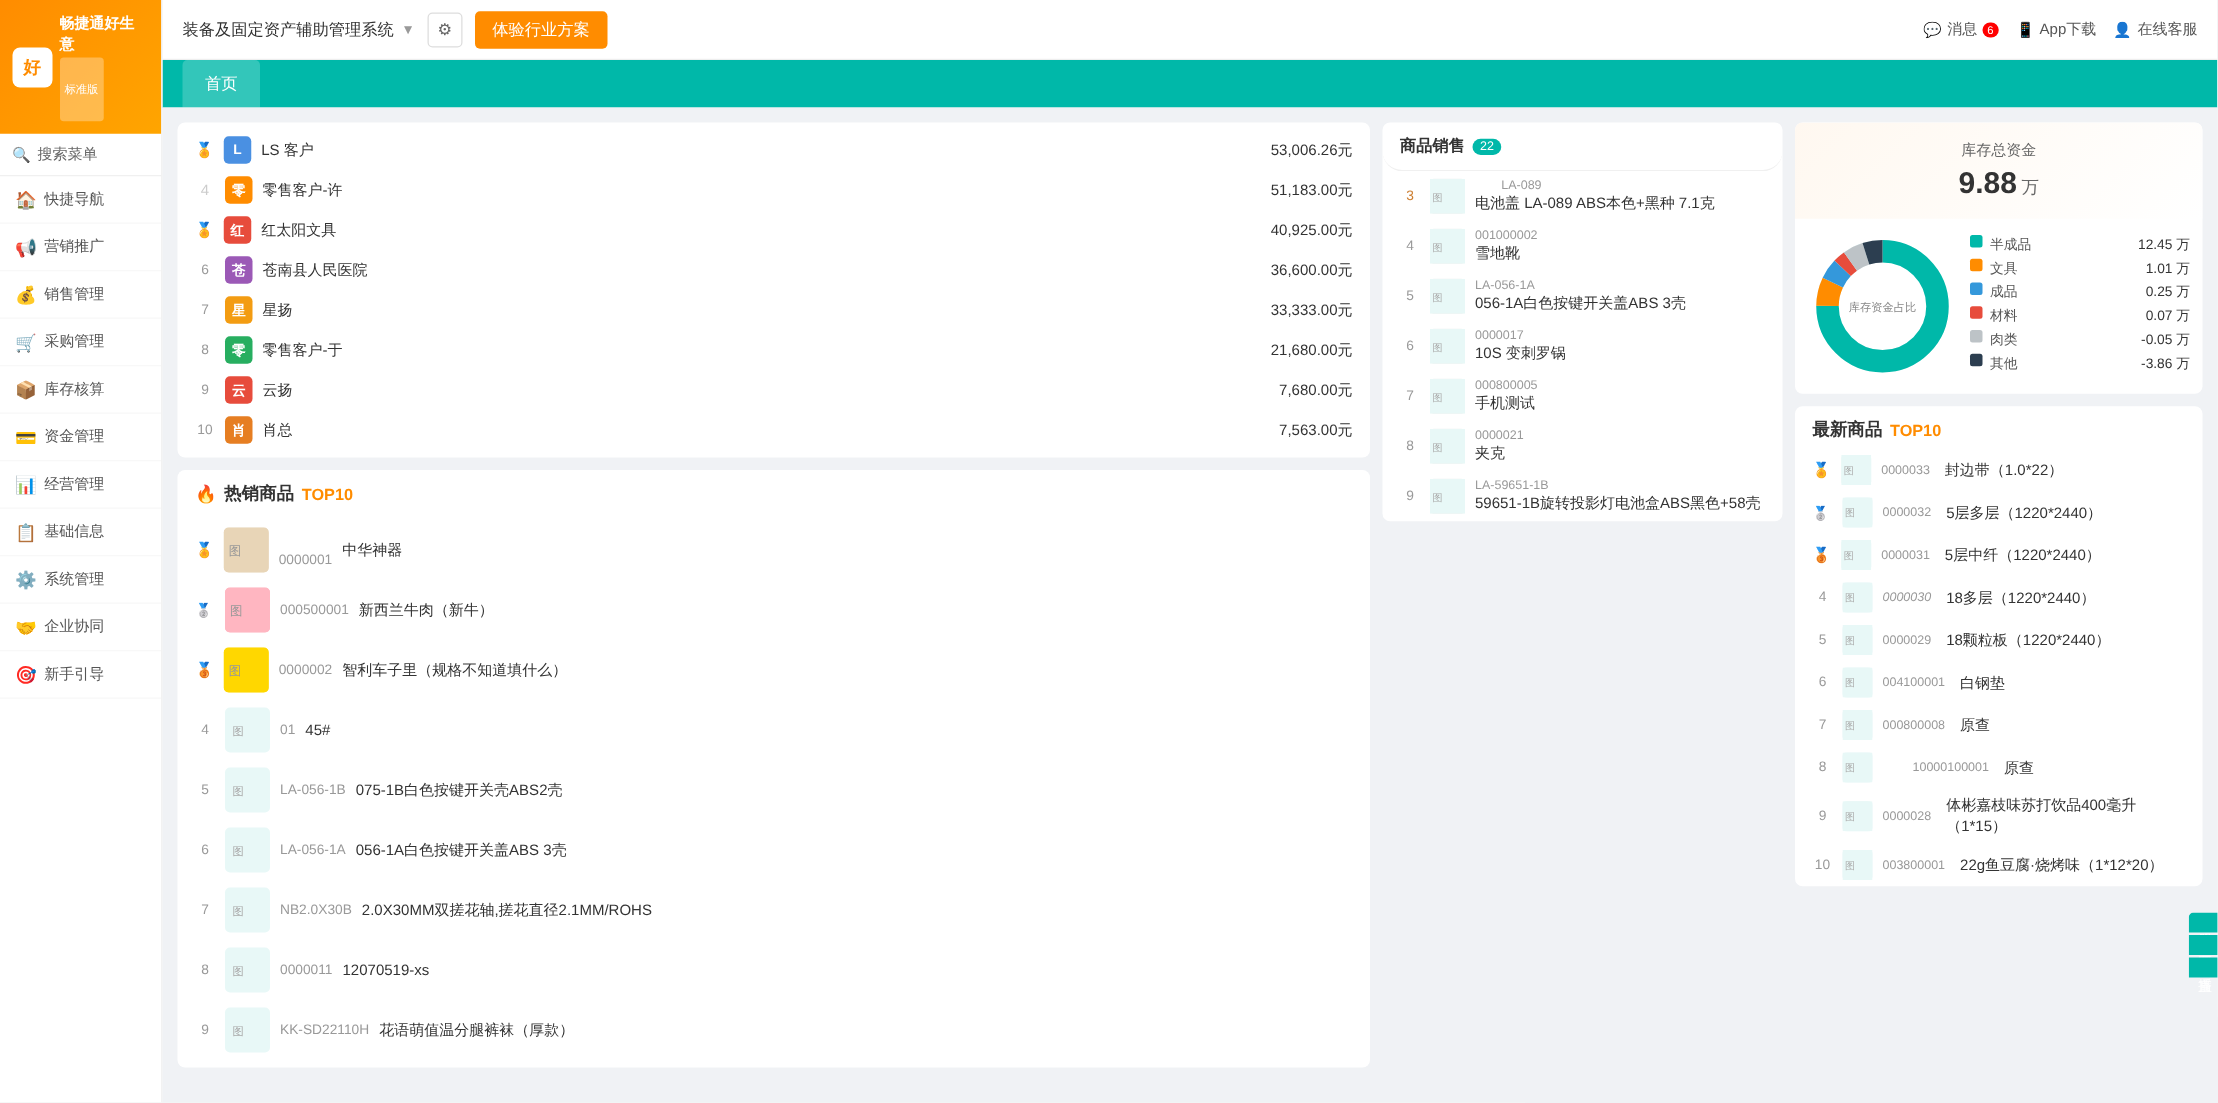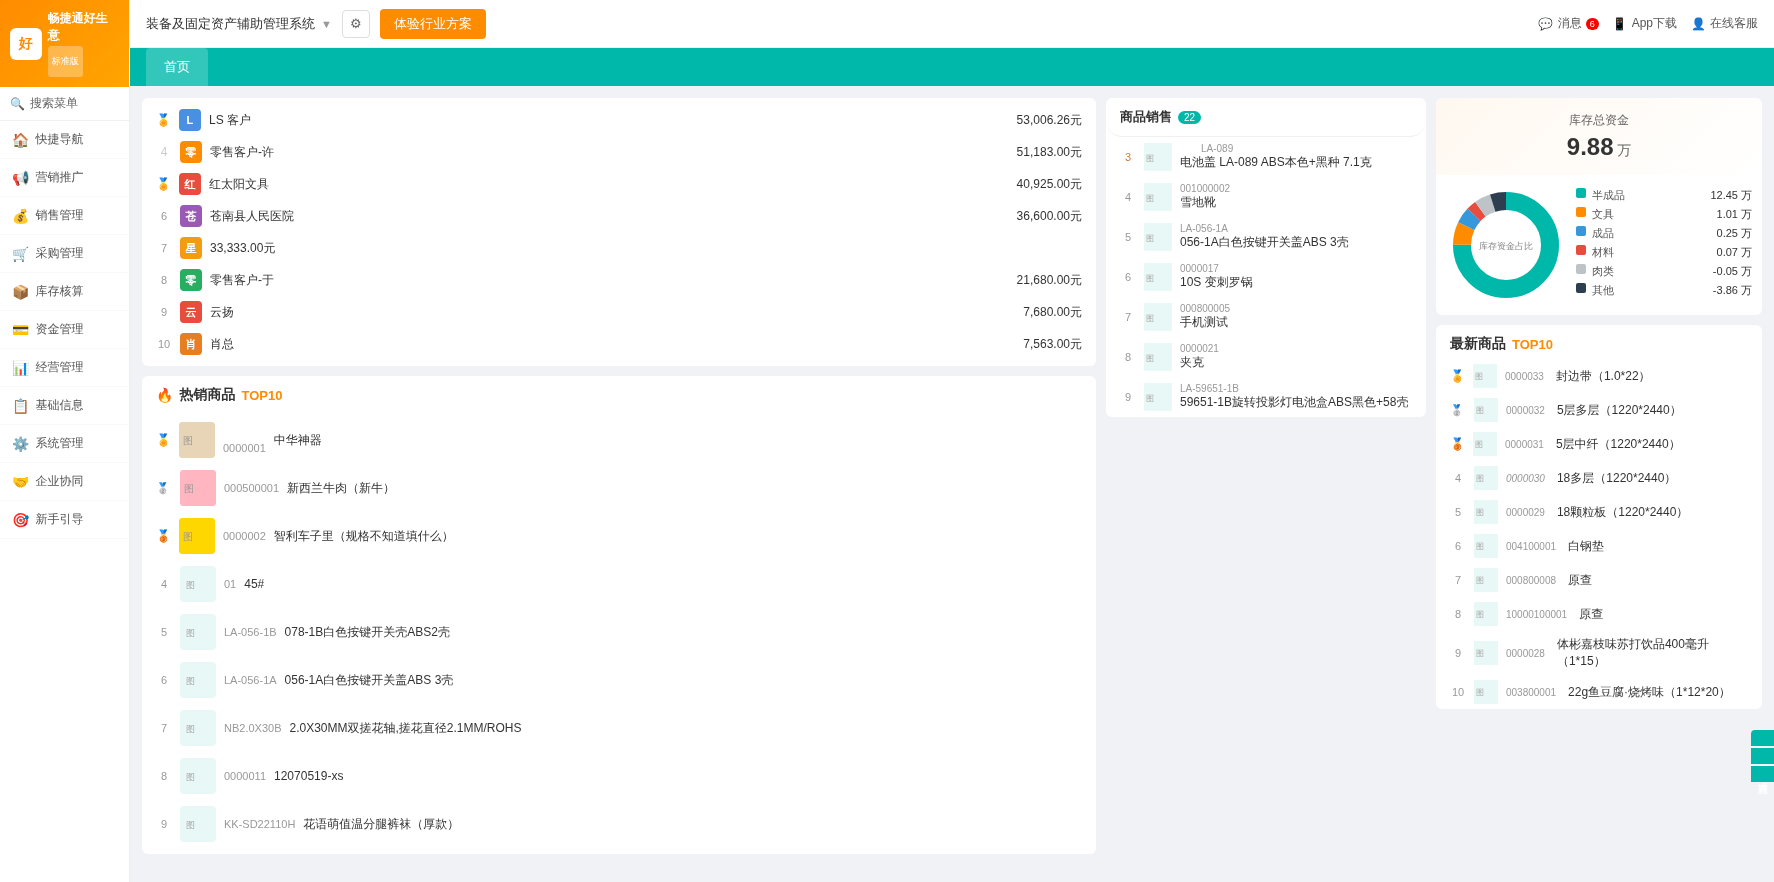--- a/index.html
+++ b/index.html
@@ -256,21 +256,21 @@
     .donut-svg { width: 120px; height: 120px; }
   </style>
 </head>
 <body>
 
 <div class="sidebar">
   <div class="sidebar-logo">
     <div class="logo-icon">好</div>
     <div>
       <div style="color:#fff;font-size:12px;font-weight:bold;">畅捷通好生意</div>
-      <div style="background:rgba(255,255,255,0.3);color:#fff;font-size:9px;border-radius:3px;padding:9px 4px;display:inline-block;margin-top:2px;">标准版</div>
+      <div style="background:rgba(255,255,255,0.3);color:#fff;font-size:9px;border-radius:3px;padding:19px 4px;display:inline-block;margin-top:2px;">标准版</div>
     </div>
   </div>
 
   <div class="sidebar-search">
     <span>🔍</span>
     <span>搜索菜单</span>
   </div>
 
   <div class="sidebar-item">
     <span class="item-icon">🏠</span>
@@ -381,20 +381,21 @@
           <div class="rank-item">
             <span class="rank-num">6</span>
             <div class="rank-icon" style="background:#9b59b6;">苍</div>
             <span class="rank-name">苍南县人民医院</span>
             <span class="rank-amount">36,600.00元</span>
           </div>
 
           <div class="rank-item">
             <span class="rank-num">7</span>
             <div class="rank-icon" style="background:#f39c12;">星</div>
+            <span class="rank-name">星扬</span>
             <span class="rank-amount">33,333.00元</span>
           </div>
 
           <div class="rank-item">
             <span class="rank-num">8</span>
             <div class="rank-icon" style="background:#27ae60;">零</div>
             <span class="rank-name">零售客户-于</span>
             <span class="rank-amount">21,680.00元</span>
           </div>
 
@@ -467,21 +468,21 @@
           </div>
           <div class="hot-item">
             <span class="rank-num">5</span>
             <div class="hot-img hot-img-placeholder">
               <svg width="28" height="28" viewBox="0 0 28 28">
                   <rect width="28" height="28" fill="#e8f8f7"></rect>
                   <text x="2" y="18" font-size="9" fill="#aaa">图</text>
                 </svg>
             </div>
             <span style="color:#999;font-size:11px;">LA-056-1B</span>
-            <span>078-1B白色按键开关壳ABS2壳</span>
+            <span>075-1B白色按键开关壳ABS2壳</span>
           </div>
           <div class="hot-item">
             <span class="rank-num">6</span>
             <div class="hot-img hot-img-placeholder">
               <svg width="28" height="28" viewBox="0 0 28 28">
                   <rect width="28" height="28" fill="#e8f8f7"></rect>
                   <text x="2" y="18" font-size="9" fill="#aaa">图</text>
                 </svg>
             </div>
             <span style="color:#999;font-size:11px;">LA-056-1A</span>
@@ -776,21 +777,21 @@
             <span class="new-prod-name">原查</span>
           </div>
           <div class="new-prod-item">
             <span class="rank-num">8</span>
             <div class="prod-img">
               <svg width="24" height="24" viewBox="0 0 24 24">
                   <rect width="24" height="24" fill="#e8f8f7"></rect>
                   <text x="2" y="15" font-size="8" fill="#aaa">图</text>
                 </svg>
             </div>
-            <span style="color:#999;font-size:10px;margin-right:4px;">10000100001</span>
+            <span style="color:#999;font-size:10px;margin-right:4px;margin-left:24px;">10000100001</span>
             <span class="new-prod-name">原查</span>
           </div>
           <div class="new-prod-item">
             <span class="rank-num">9</span>
             <div class="prod-img">
               <svg width="24" height="24" viewBox="0 0 24 24">
                   <rect width="24" height="24" fill="#e8f8f7"></rect>
                   <text x="2" y="15" font-size="8" fill="#aaa">图</text>
                 </svg>
             </div>

